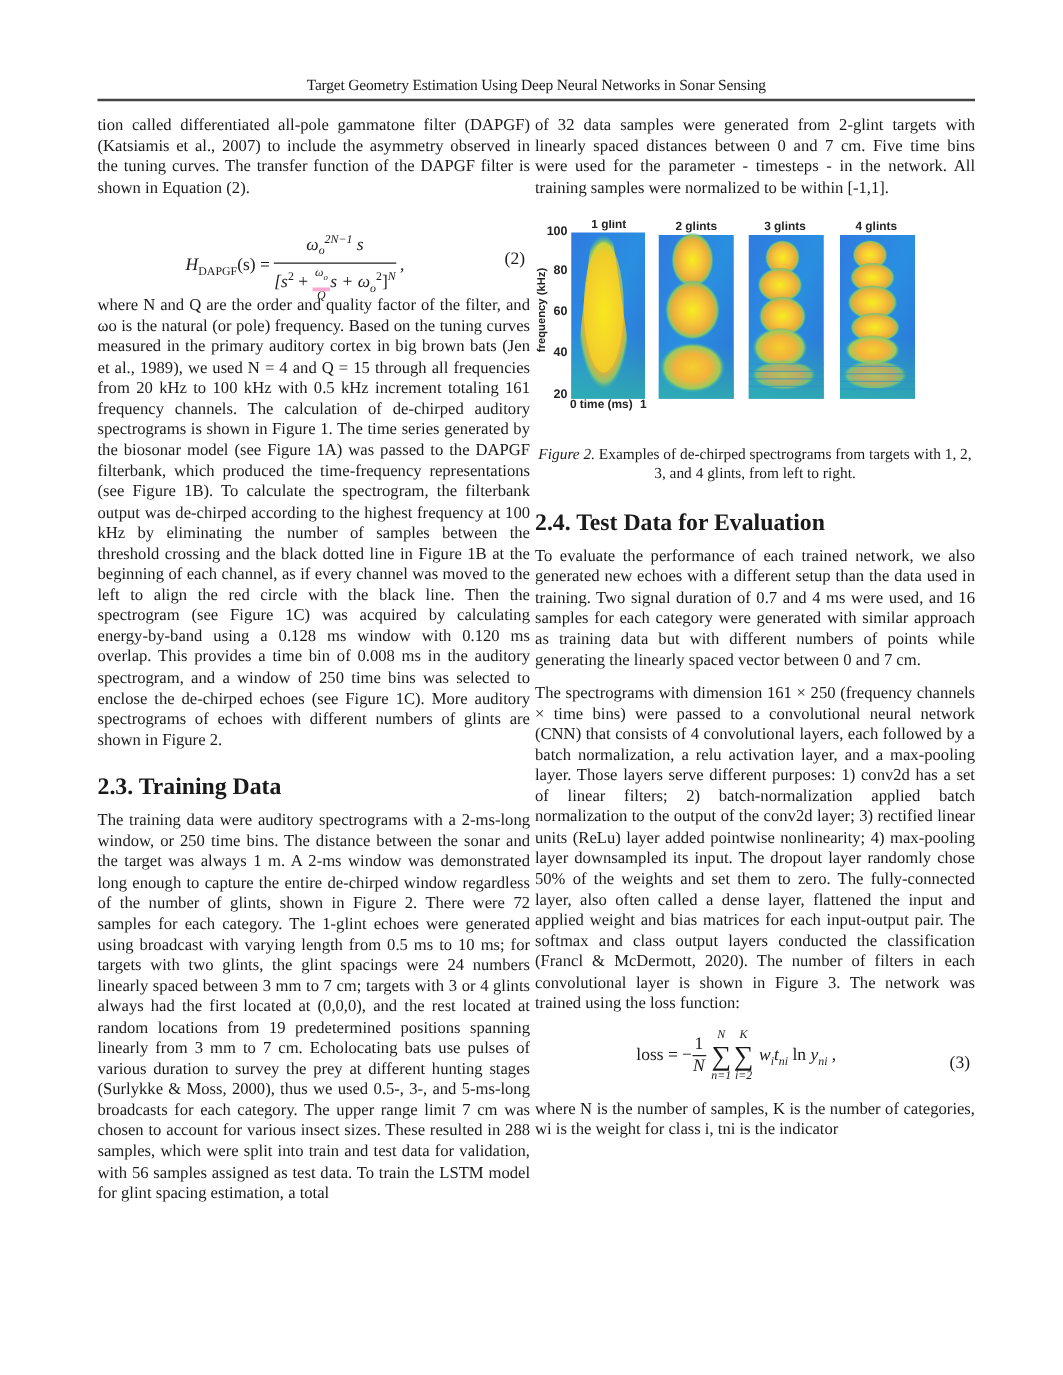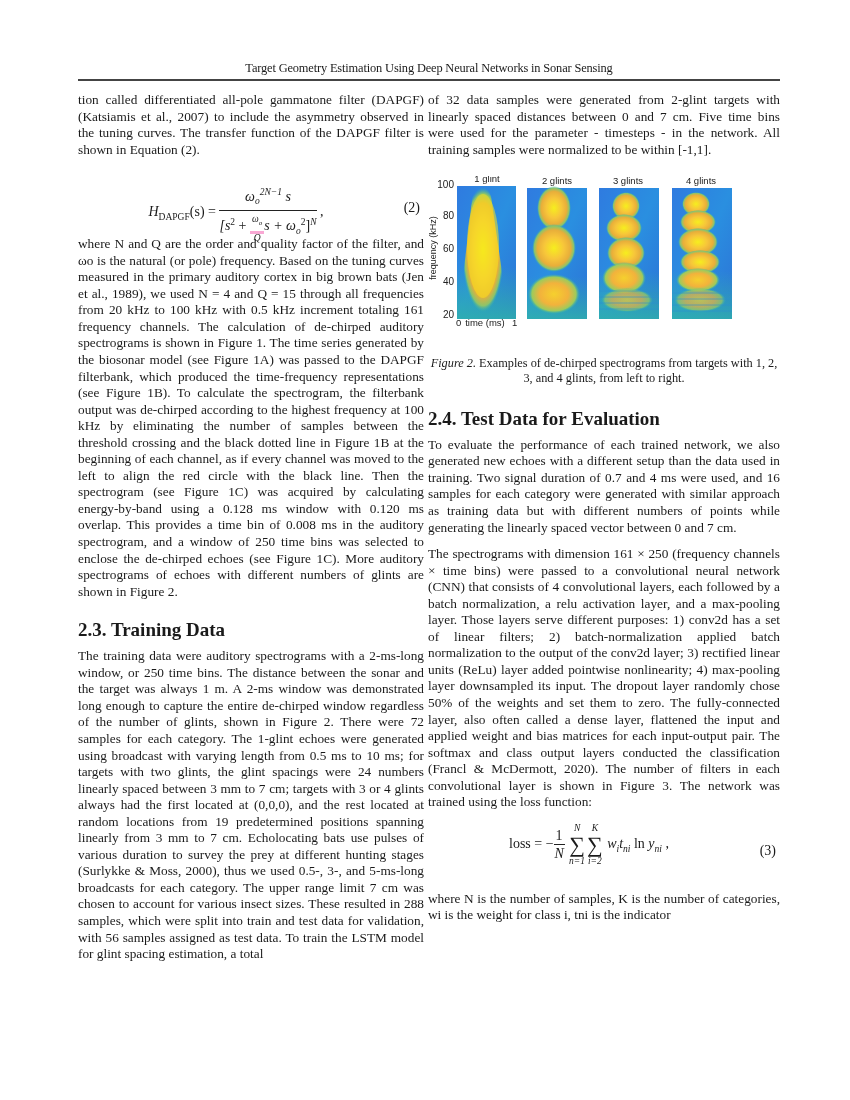--- a/index.html
+++ b/index.html
@@ -52,21 +52,21 @@
 
   <p style="margin-top:2px;">where N and Q are the order and quality factor of the filter, and ωo is the natural (or pole) frequency. Based on the tuning curves measured in the primary auditory cortex in big brown bats (Jen et al., 1989), we used N = 4 and Q = 15 through all frequencies from 20 kHz to 100 kHz with 0.5 kHz increment totaling 161 frequency channels. The calculation of de-chirped auditory spectrograms is shown in Figure 1. The time series generated by the biosonar model (see Figure 1A) was passed to the DAPGF filterbank, which produced the time-frequency representations (see Figure 1B). To calculate the spectrogram, the filterbank output was de-chirped according to the highest frequency at 100 kHz by eliminating the number of samples between the threshold crossing and the black dotted line in Figure 1B at the beginning of each channel, as if every channel was moved to the left to align the red circle with the black line. Then the spectrogram (see Figure 1C) was acquired by calculating energy-by-band using a 0.128 ms window with 0.120 ms overlap. This provides a time bin of 0.008 ms in the auditory spectrogram, and a window of 250 time bins was selected to enclose the de-chirped echoes (see Figure 1C). More auditory spectrograms of echoes with different numbers of glints are shown in Figure 2.</p>
 
   <div class="sec" style="margin-top:22px;">2.3. Training Data</div>
   <p style="margin-top:10px;">The training data were auditory spectrograms with a 2-ms-long window, or 250 time bins. The distance between the sonar and the target was always 1 m. A 2-ms window was demonstrated long enough to capture the entire de-chirped window regardless of the number of glints, shown in Figure 2. There were 72 samples for each category. The 1-glint echoes were generated using broadcast with varying length from 0.5 ms to 10 ms; for targets with two glints, the glint spacings were 24 numbers linearly spaced between 3 mm to 7 cm; targets with 3 or 4 glints always had the first located at (0,0,0), and the rest located at random locations from 19 predetermined positions spanning linearly from 3 mm to 7 cm. Echolocating bats use pulses of various duration to survey the prey at different hunting stages (Surlykke &amp; Moss, 2000), thus we used 0.5-, 3-, and 5-ms-long broadcasts for each category. The upper range limit 7 cm was chosen to account for various insect sizes. These resulted in 288 samples, which were split into train and test data for validation, with 56 samples assigned as test data. To train the LSTM model for glint spacing estimation, a total</p>
 </div>
 
 <div class="col right">
   <p>of 32 data samples were generated from 2-glint targets with linearly spaced distances between 0 and 7 cm. Five time bins were used for the parameter - timesteps - in the network. All training samples were normalized to be within [-1,1].</p>
 
-  <div class="figure" style="margin-top:18px;">
+  <div class="figure" style="margin-top:18px;font-weight:bold;">
     <svg width="352" height="160" viewBox="0 0 352 160">
       <defs>
         <linearGradient id="bg" x1="0" y1="0" x2="1" y2="1">
           <stop offset="0" stop-color="#2f7be0"></stop>
             <stop offset="0.5" stop-color="#2a8fe0"></stop>
             <stop offset="1" stop-color="#2c72d6"></stop>
         </linearGradient>
         <radialGradient id="blob" cx="0.5" cy="0.5" r="0.5">
           <stop offset="0" stop-color="#f6ee1e"></stop>
             <stop offset="0.45" stop-color="#f7c63a"></stop>
@@ -160,14 +160,14 @@
 
   <div class="eq" style="margin-top:12px; height:56px;">
     <div class="body">
       <span>loss = −</span><span class="frac"><span class="n">1</span><span class="d"><i>N</i></span></span>
       <span class="sumstack"><span class="lim">N</span><span class="sig">∑</span><span class="lim">n=1</span></span><span class="sumstack"><span class="lim">K</span><span class="sig">∑</span><span class="lim">i=2</span></span>
       <i>w</i><sub><i>i</i></sub><i>t</i><sub><i>ni</i></sub><span> ln </span><i>y</i><sub><i>ni</i></sub><span> ,</span>
     </div>
     <span class="num" style="top:20px;">(3)</span>
   </div>
 
-  <p style="margin-top:12px;">where N is the number of samples, K is the number of categories, wi is the weight for class i, tni is the indicator</p>
+  <p style="margin-top:0;">where N is the number of samples, K is the number of categories, wi is the weight for class i, tni is the indicator</p>
 </div>
 
 </body></html>

